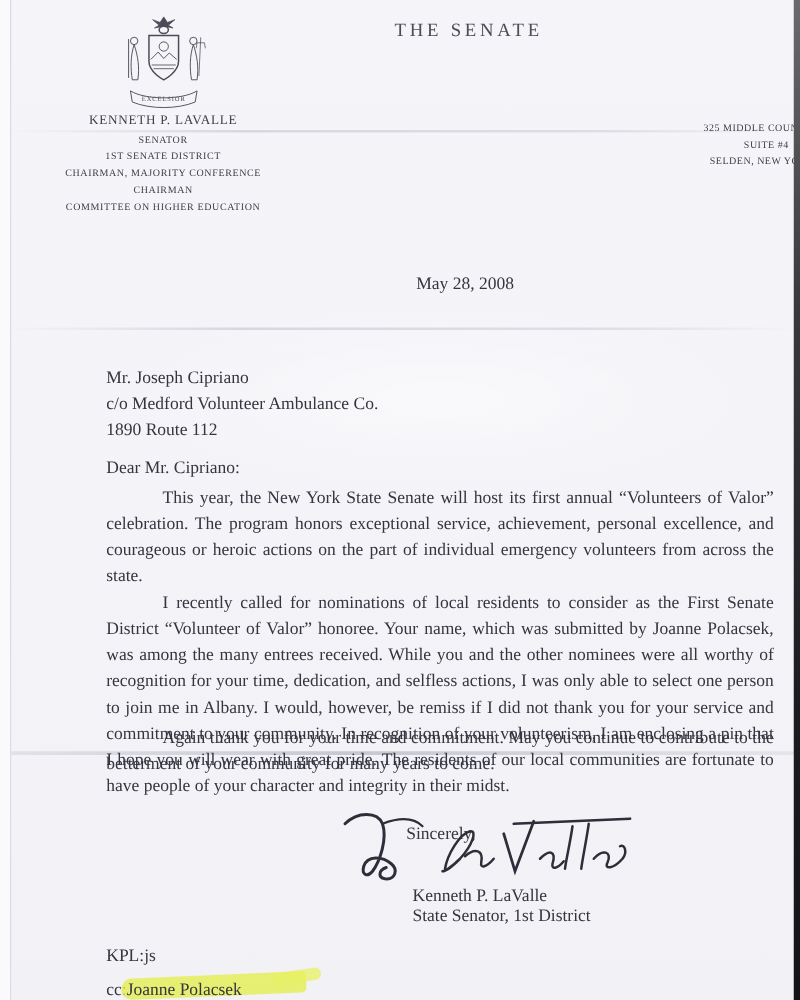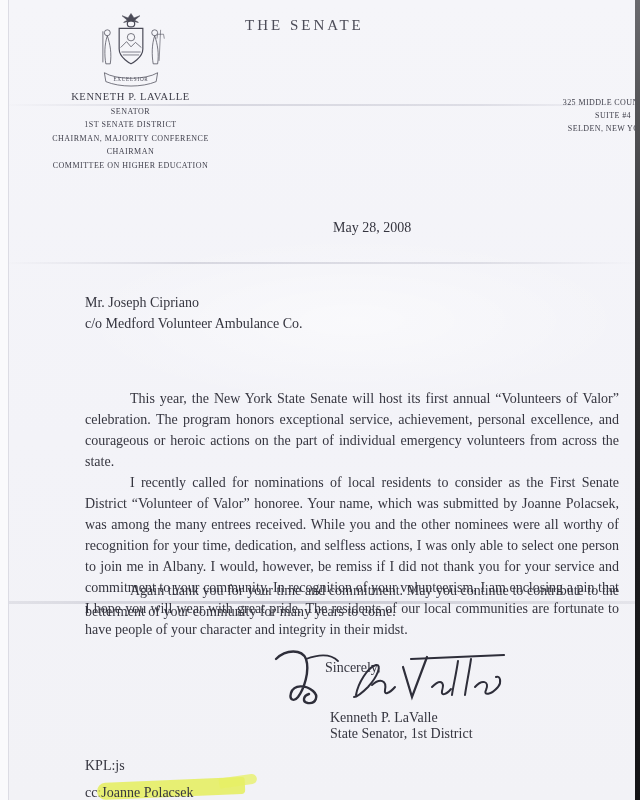--- a/index.html
+++ b/index.html
@@ -12,21 +12,21 @@
 
   
   #left-edge{left:0;top:0;width:8px;height:800px;background:#fafafc;border-right:1px solid #dcdce4;}
   #right-strip{right:0;top:0;width:5px;height:800px;background:linear-gradient(180deg,#6a6a6e 0%,#3a3a3c 30%,#1c1c1e 70%,#141416 100%);}
   .crease{left:0;width:640px;height:2px;background:linear-gradient(90deg,rgba(170,170,185,0) 0%,rgba(168,168,184,.38) 30%,rgba(168,168,184,.30) 75%,rgba(170,170,185,0) 100%);}
   #crease-1{top:104px;}
   #crease-2{top:262px;}
   #crease-3{top:601px;height:3px;background:linear-gradient(90deg,rgba(150,150,165,.18),rgba(140,140,158,.42) 45%,rgba(150,150,165,.15));}
 
   
-  #masthead{top:17px;left:245px;width:260px;text-align:left;color:#4c4c58;}
+  #masthead{top:17px;left:245px;width:260px;text-align:center;color:#4c4c58;}
   #masthead .l1{font-size:15px;letter-spacing:3px;}
   #masthead .l2{font-size:15px;letter-spacing:2px;margin-top:2px;}
 
   #seal{top:12px;left:94px;}
 
   #sender{top:91px;left:28px;width:205px;text-align:center;color:#40404c;}
   #sender .name{font-size:10.5px;letter-spacing:.6px;margin-bottom:3px;}
   #sender .ln{font-size:8px;letter-spacing:.5px;margin-top:4.5px;}
 
   #district-office{top:94px;left:518px;width:190px;text-align:center;color:#40404c;}
@@ -106,22 +106,24 @@
     <div class="ln">325 MIDDLE COUNTRY R</div>
     <div class="ln">SUITE #4</div>
     <div class="ln">SELDEN, NEW YORK 1</div>
   </div>
 
   <div class="abs body-text" id="date-line">May 28, 2008</div>
 
   <div class="abs body-text" id="recipient">
     <div>Mr. Joseph Cipriano</div>
     <div>c/o Medford Volunteer Ambulance Co.</div>
+    <div>1890 Route 112</div>
   </div>
 
+  <div class="abs body-text" id="salutation">Dear Mr. Cipriano:</div>
 
   <div class="abs body-text para" id="para-1">This year, the New York State Senate will host its first annual “Volunteers of Valor” celebration.  The program honors exceptional service, achievement, personal excellence, and courageous or heroic actions on the part of individual emergency volunteers from across the state.</div>
   <div class="abs body-text para" id="para-2">I recently called for nominations of local residents to consider as the First Senate District “Volunteer of Valor” honoree.  Your name, which was submitted by Joanne Polacsek, was among the many entrees received.  While you and the other nominees were all worthy of recognition for your time, dedication, and selfless actions, I was only able to select one person to join me in Albany.  I would, however, be remiss if I did not thank you for your service and commitment to your community.  In recognition of your volunteerism, I am enclosing a pin that I hope you will wear with great pride.  The residents of our local communities are fortunate to have people of your character and integrity in their midst.</div>
   <div class="abs body-text para" id="para-3">Again thank you for your time and commitment.  May you continue to contribute to the betterment of your community for many years to come.</div>
 
   <div class="abs body-text" id="closing">Sincerely,</div>
 
   <div class="abs" id="sig">
     <svg width="235" height="75" viewBox="0 0 235 75" fill="none" stroke="#2e2e3a" stroke-width="2" stroke-linecap="round">
       <path d="M4 14 C14 4 30 4 34 14 C38 26 32 44 26 52 C22 57 17 55 19 48 C22 39 34 40 41 46 C47 51 44 59 36 58 C30 57 31 51 37 49" stroke-width="2.4"></path>

